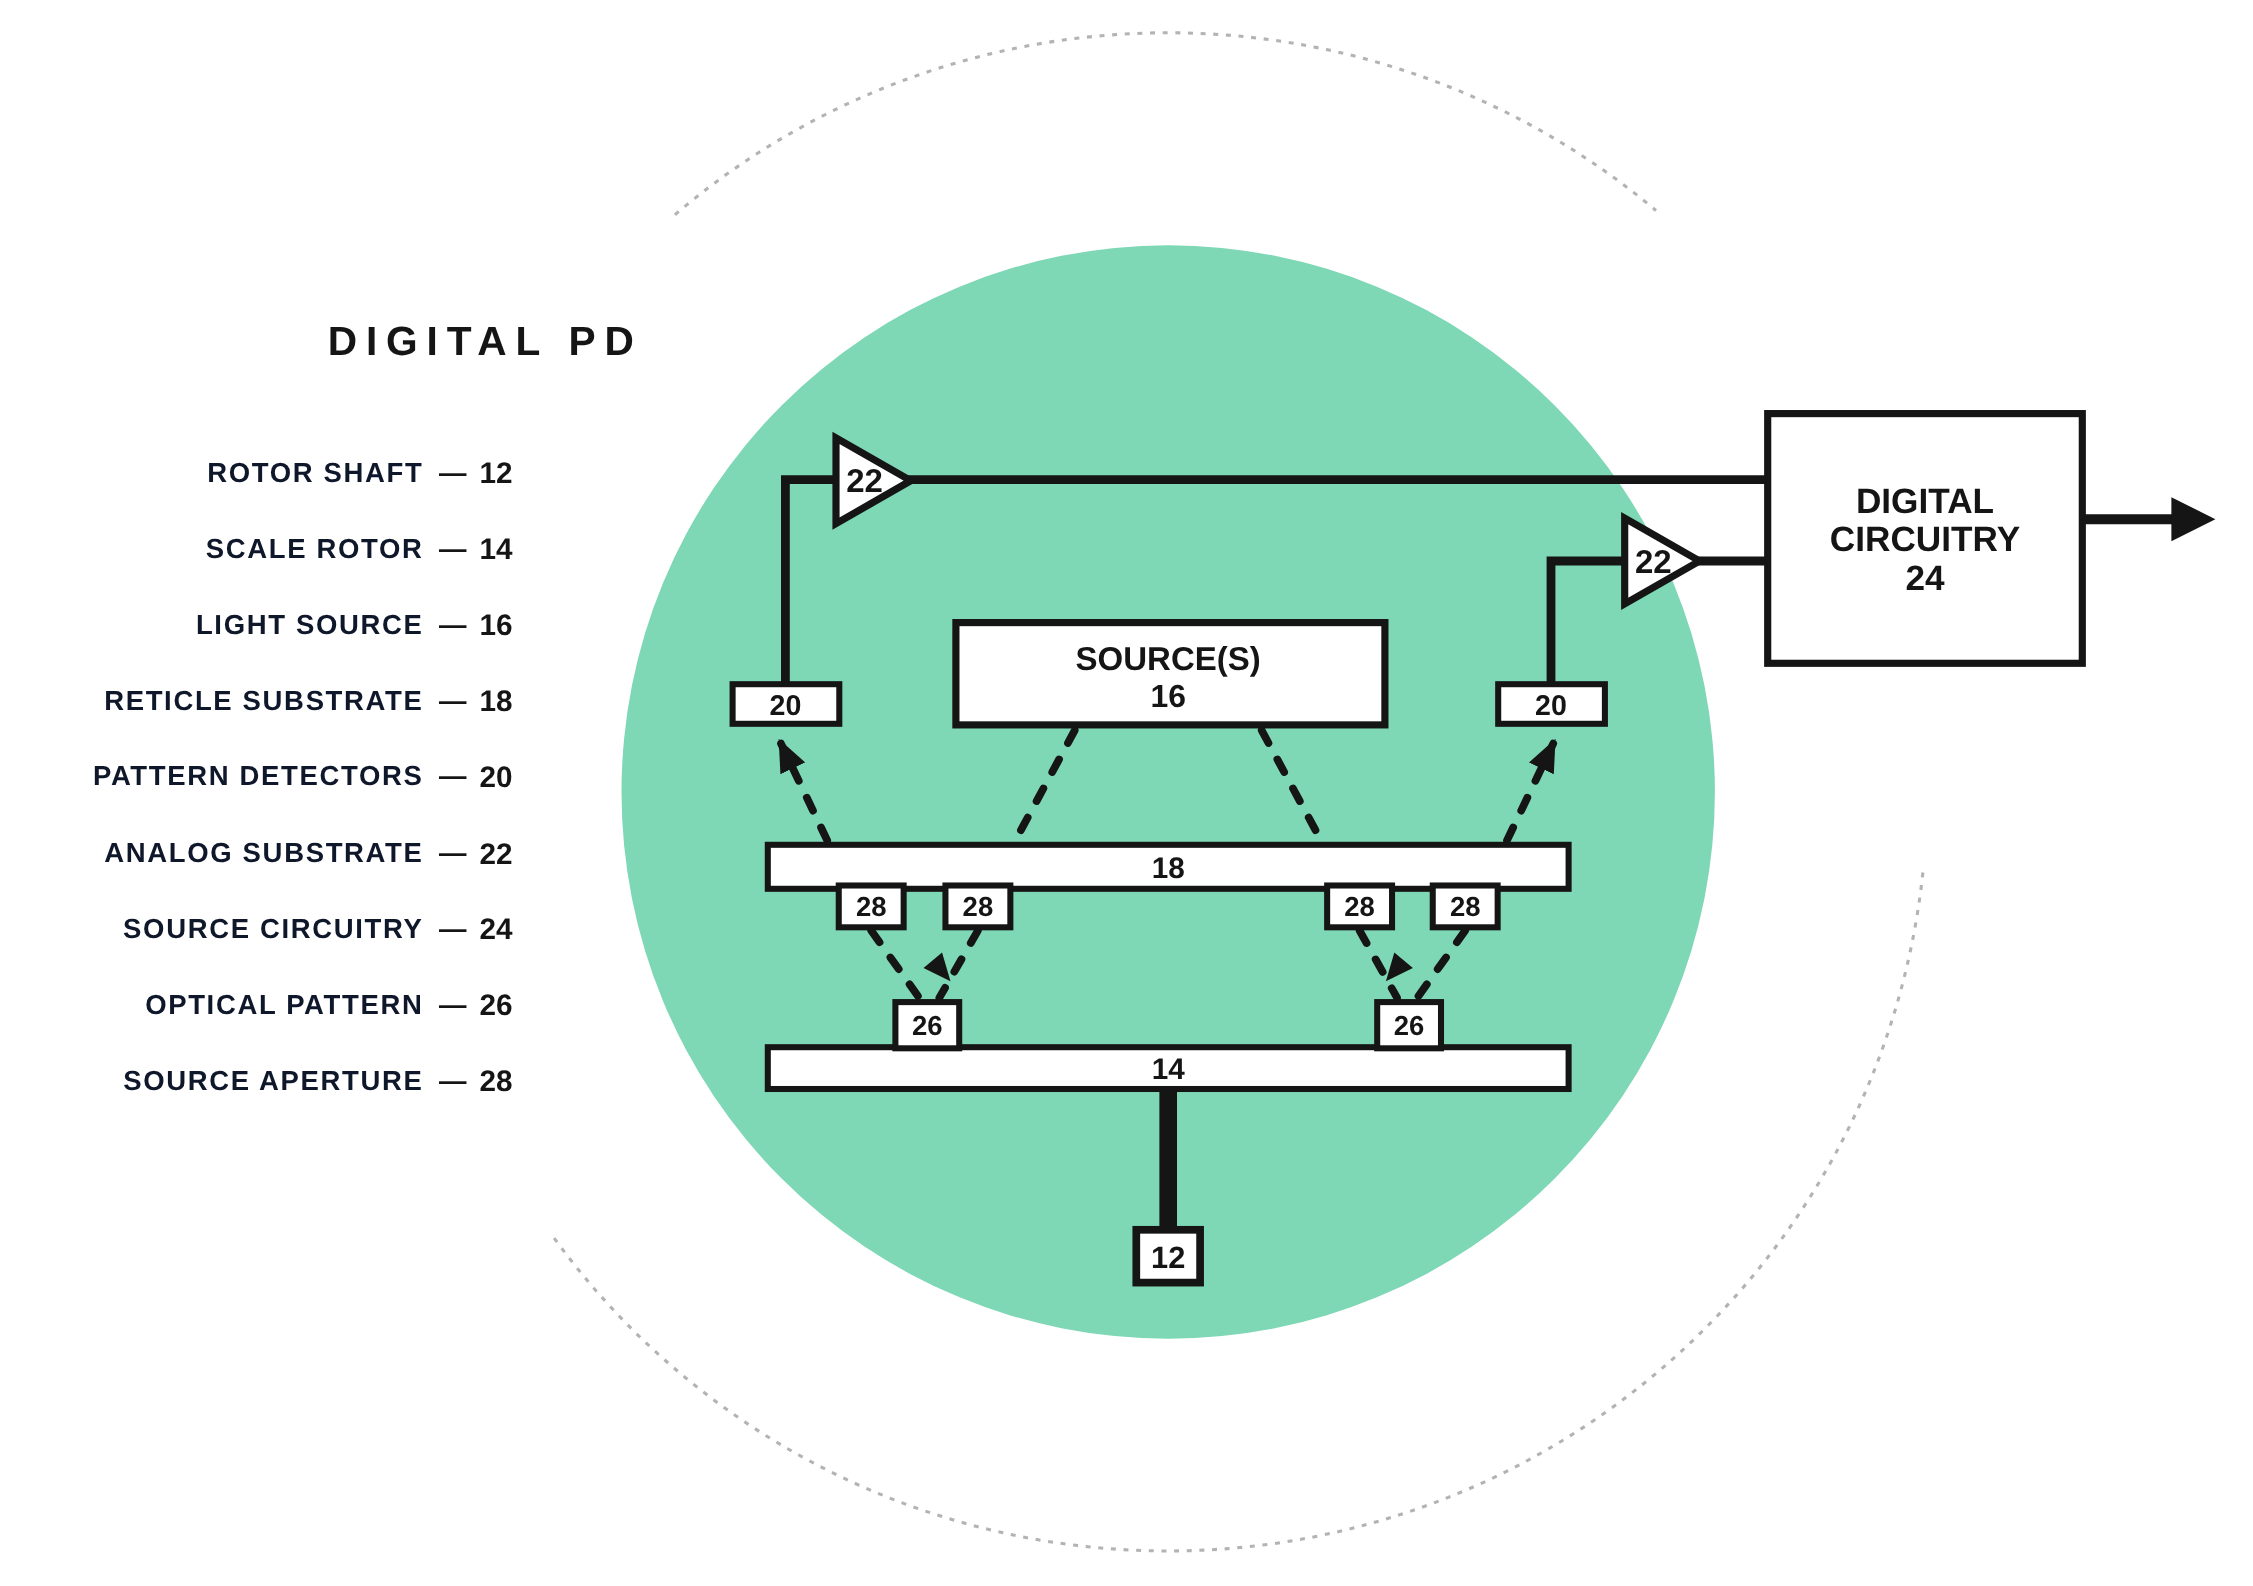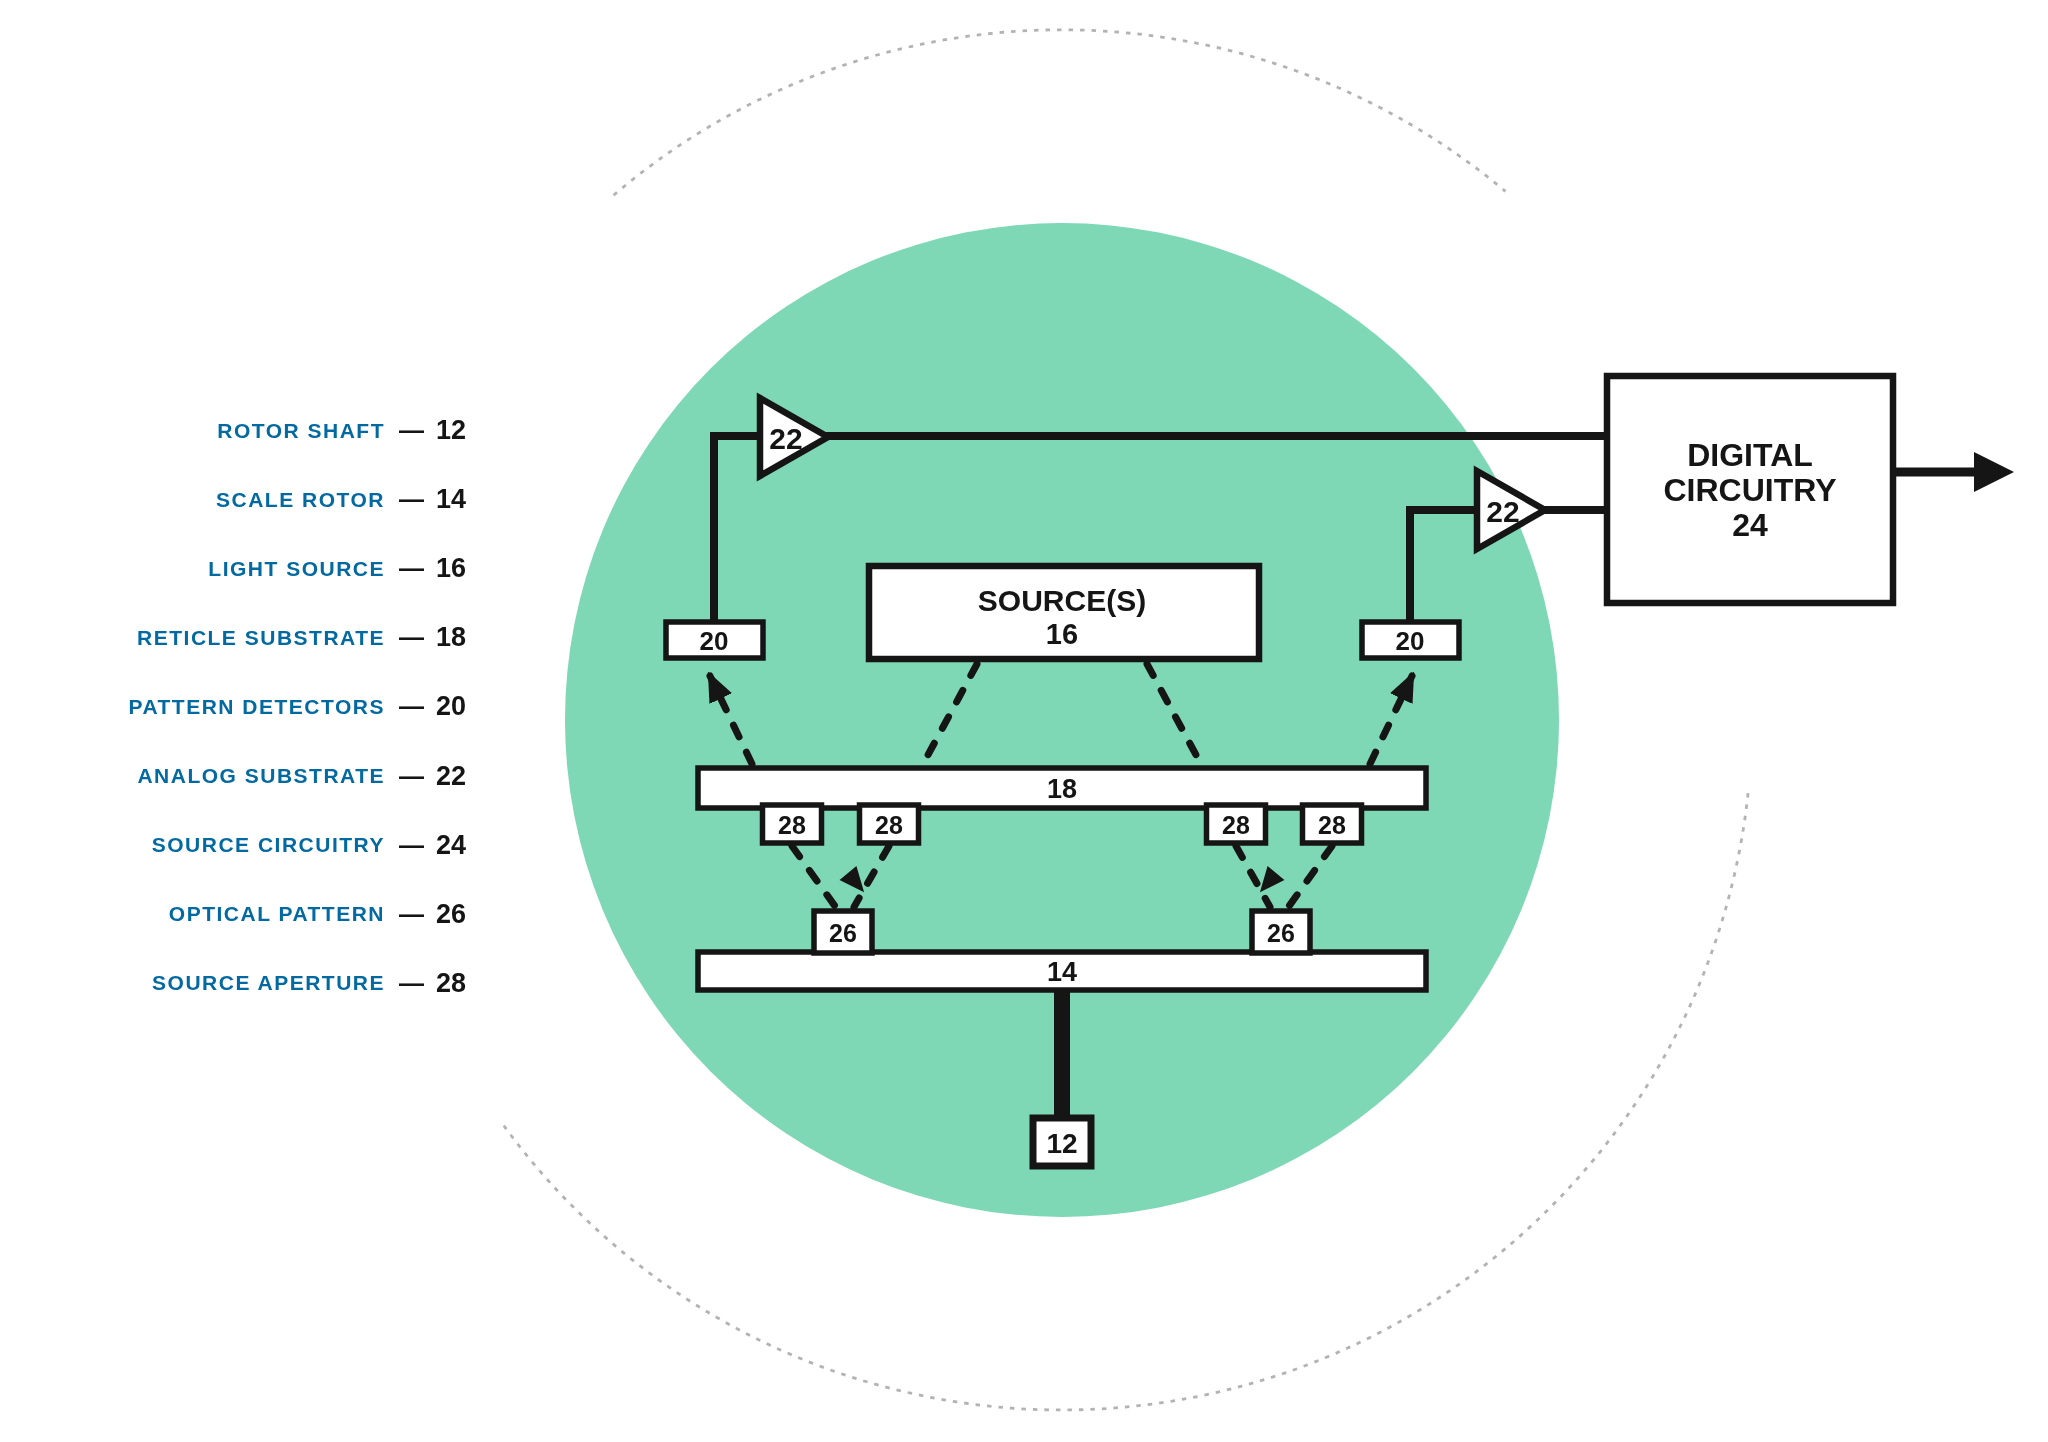--- a/index.html
+++ b/index.html
@@ -17,38 +17,39 @@
     white-space:nowrap;color:#151515;
   }
   .legend{
     position:absolute;left:0;top:396px;width:472px;
   }
   .legend-row{
     display:flex;align-items:center;justify-content:flex-end;
     height:69.1px;white-space:nowrap;
   }
   .legend-label{
-    font-size:21px;font-weight:800;letter-spacing:1.5px;color:#0369a1;
+    font-size:25px;font-weight:800;letter-spacing:1.5px;color:#0f172a;
   }
   .legend-dash{
     font-size:25px;font-weight:700;margin:0 12px 0 14px;color:#151515;
   }
   .legend-num{
     font-size:27px;font-weight:800;width:36px;text-align:left;color:#151515;
   }
   svg text{
     font-family:"Liberation Sans","DejaVu Sans",sans-serif;
     font-weight:800;fill:#151515;
   }
 </style>
 </head>
 <body>
 
 <div class="canvas">
 
+  <div class="page-title">DIGITAL PD</div>
 
   <div class="legend">
     <div class="legend-row">
       <span class="legend-label">ROTOR SHAFT</span>
       <span class="legend-dash">—</span>
       <span class="legend-num">12</span>
     </div>
     <div class="legend-row">
       <span class="legend-label">SCALE ROTOR</span>
       <span class="legend-dash">—</span>

